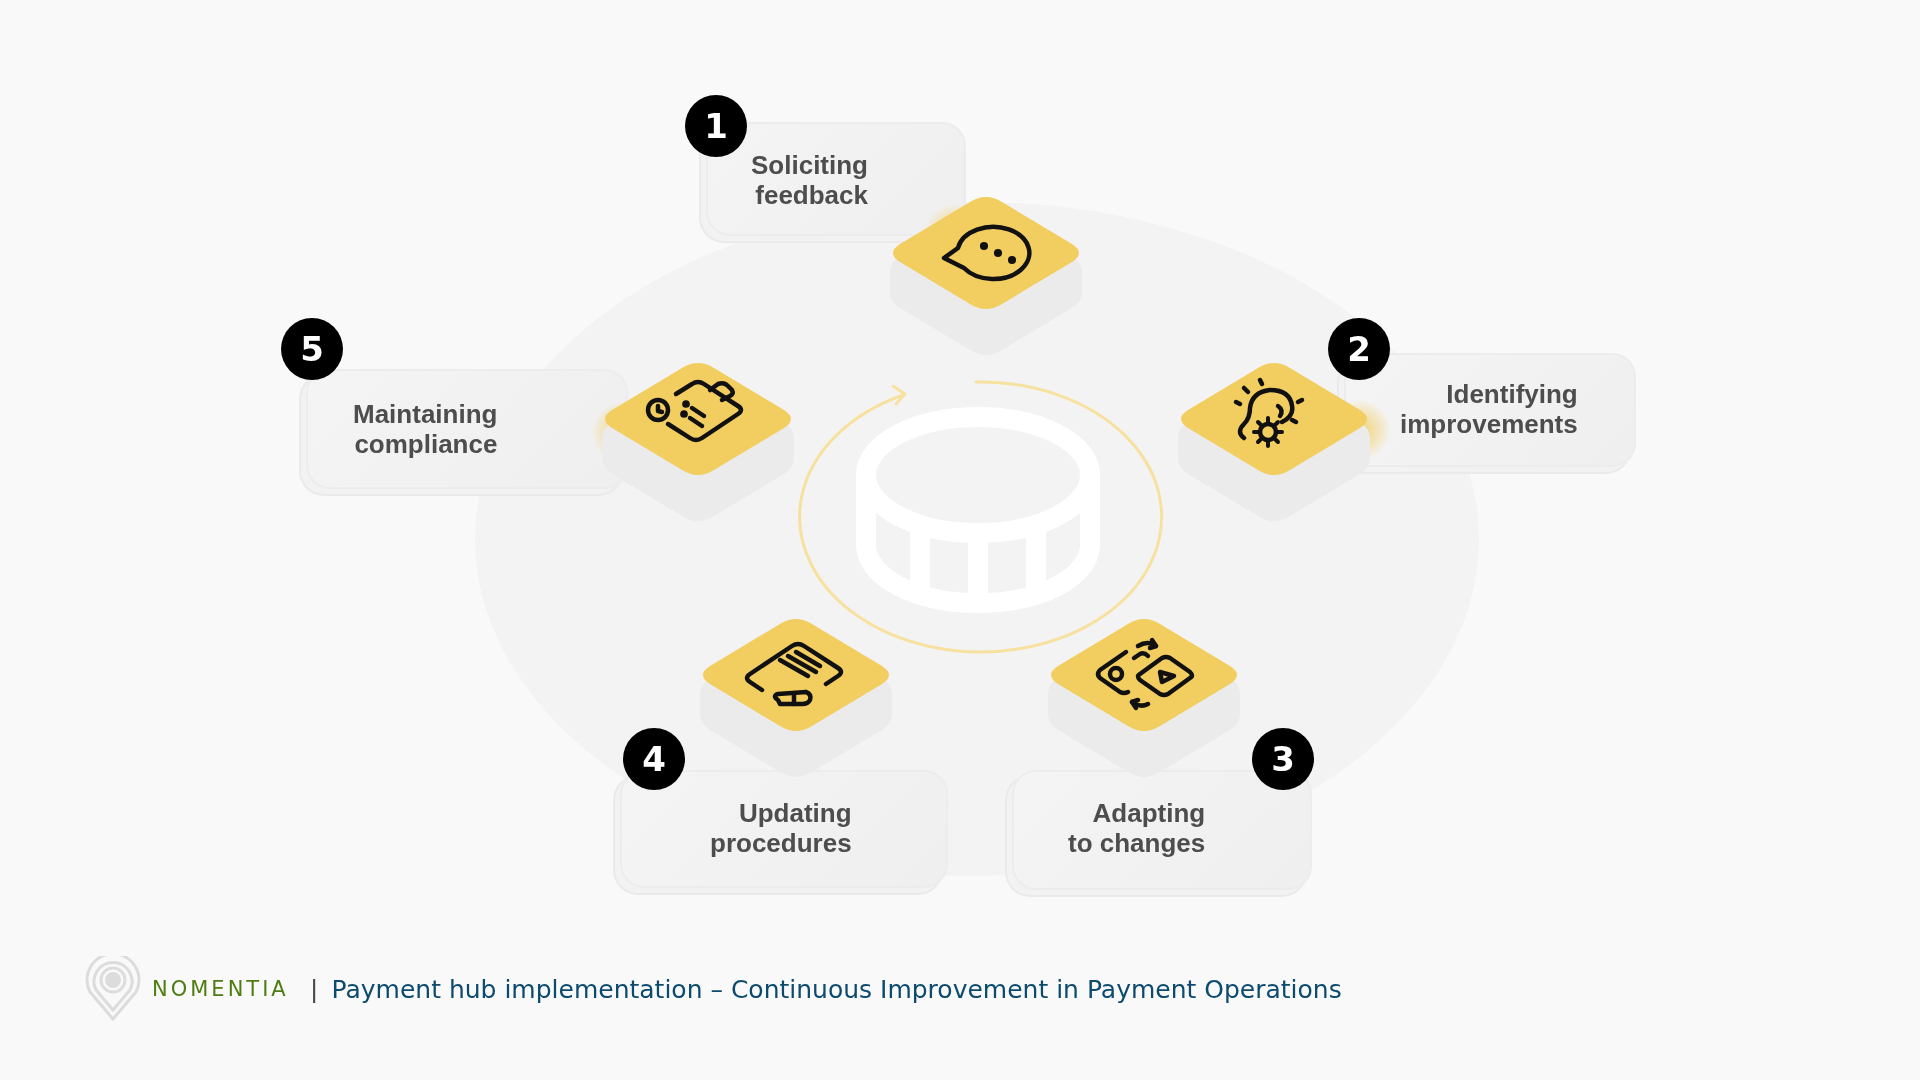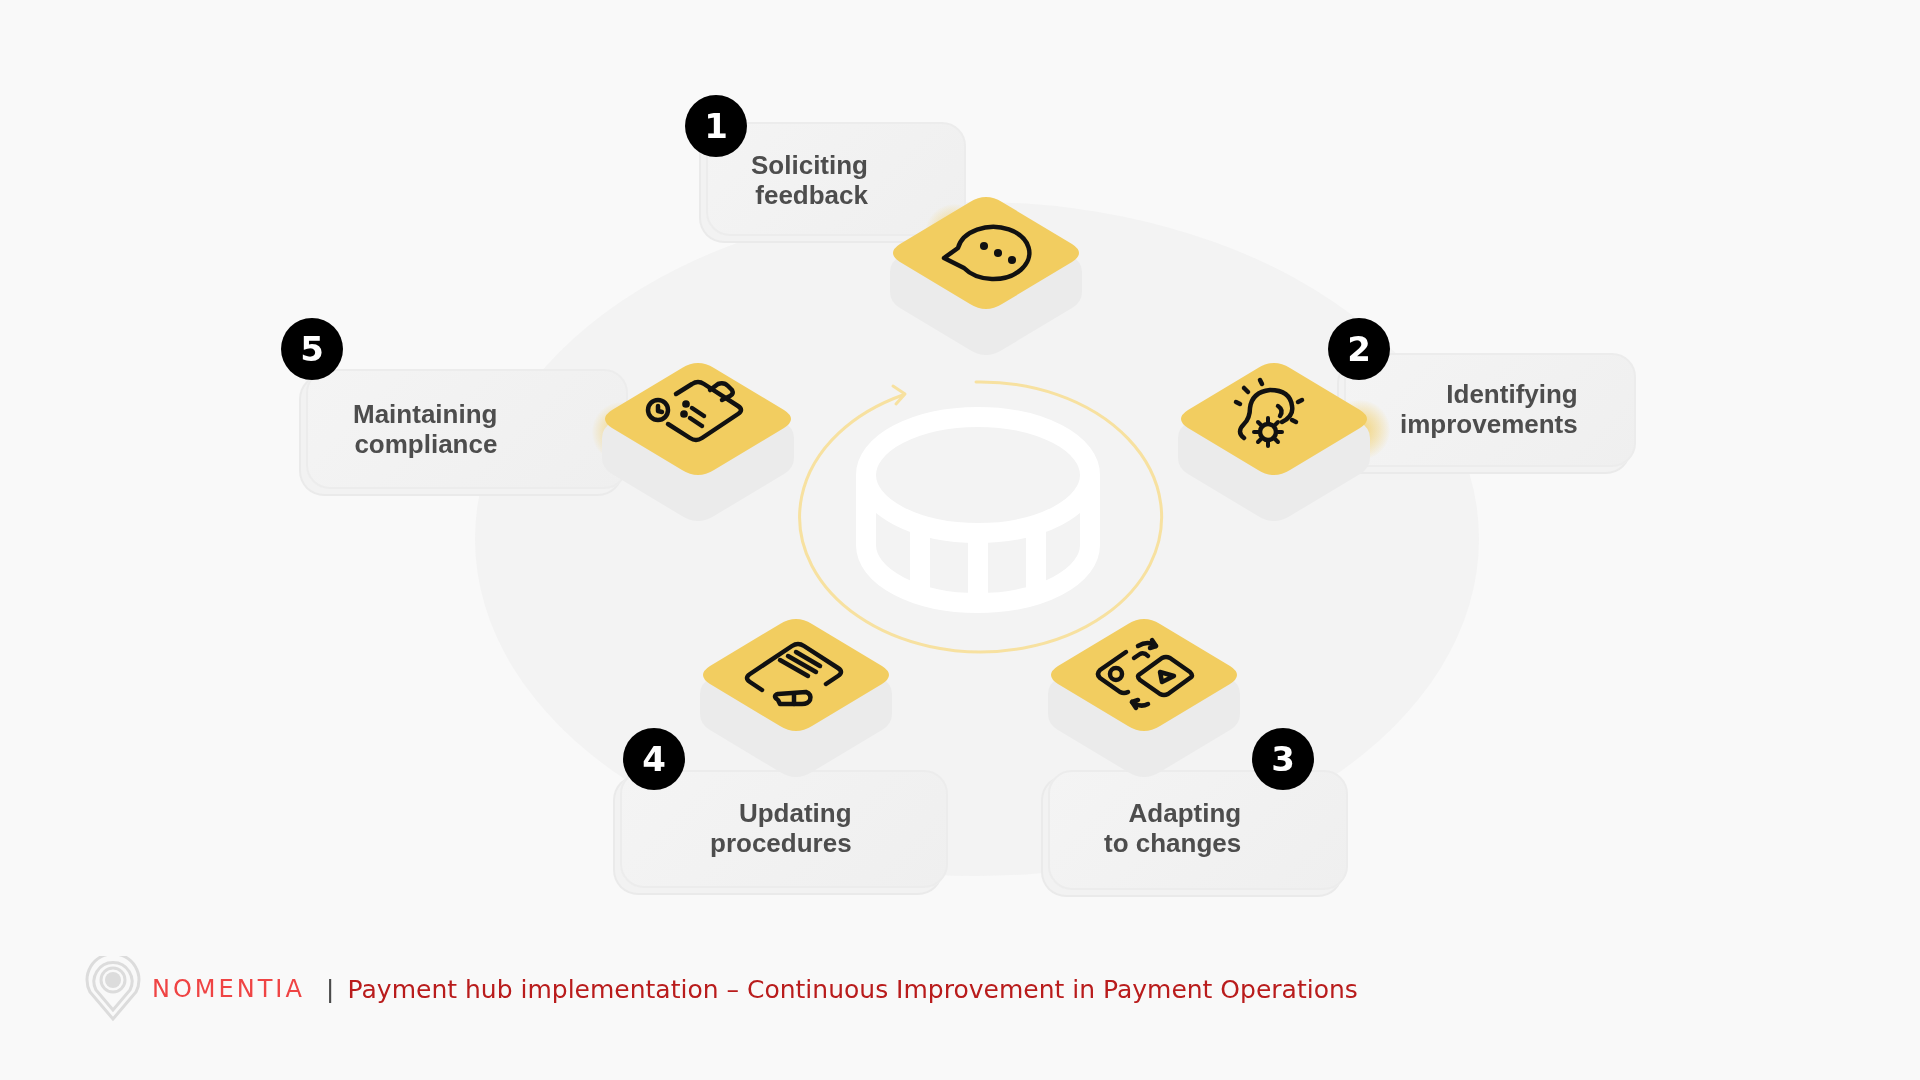--- a/index.html
+++ b/index.html
@@ -5,23 +5,23 @@
   html,body{margin:0;padding:0;}
   body{width:1920px;height:1080px;background:#f9f9f9;position:relative;overflow:hidden;font-family:"Liberation Sans","DejaVu Sans",sans-serif;}
   .bg-ellipse{position:absolute;left:475px;top:202px;width:1004px;height:674px;border-radius:50%;background:#f3f3f3;}
   .center-art{position:absolute;left:0;top:0;width:1920px;height:1080px;pointer-events:none;}
   .card{position:absolute;border-radius:24px;background:linear-gradient(135deg,#f4f4f4,#efefef);border:2px solid #ececec;box-shadow:-6px 6px 0 -1px #f2f2f2, -6px 6px 0 1px #eaeaea;}
   .card .label{position:absolute;font-weight:bold;font-size:26px;line-height:30px;color:#4d4d4d;text-align:right;}
   .badge{position:absolute;width:62px;height:62px;border-radius:50%;background:#000;color:#fff;font-weight:bold;font-size:34px;display:flex;align-items:center;justify-content:center;font-family:"DejaVu Sans",sans-serif;}
   .tile{position:absolute;width:200px;height:190px;}
   .glow{position:absolute;width:60px;height:60px;border-radius:50%;background:radial-gradient(circle,rgba(242,205,96,0.85) 0%,rgba(242,205,96,0.35) 45%,rgba(242,205,96,0) 72%);}
   .footer{position:absolute;left:84px;top:954px;height:70px;display:flex;align-items:center;}
-  .brand{font-size:24px;letter-spacing:3px;color:#ef4444;margin-left:10px;font-family:"DejaVu Sans",sans-serif;}
+  .brand{font-size:21px;letter-spacing:3px;color:#4d7c0f;margin-left:10px;font-family:"DejaVu Sans",sans-serif;}
   .sep{font-size:26px;color:#4a4a4a;margin:0 14px 0 22px;}
-  .title{font-size:25px;color:#b91c1c;font-family:"DejaVu Sans",sans-serif;}
+  .title{font-size:25px;color:#0c4a6e;font-family:"DejaVu Sans",sans-serif;}
 </style>
 </head>
 <body>
 
 <div class="bg-ellipse"></div>
 
 <svg class="center-art" viewBox="0 0 1920 1080">
   <g fill="none" stroke="#f7e1a0" stroke-width="3">
     <path d="M 976 382 A 181 135 0 1 1 903 395" stroke-linecap="round"></path>
     <polyline points="893,386 905,394 896,404" stroke-linecap="round" stroke-linejoin="round"></polyline>
@@ -123,21 +123,21 @@
     <path d="M66 72 L54 64 Q48 60 54 56 L96 28 Q102 24 108 28 L142 50 Q148 54 142 58 L130 66"></path>
     <line x1="84" y1="42" x2="112" y2="58"></line>
     <line x1="92" y1="38" x2="120" y2="54"></line>
     <line x1="100" y1="34" x2="124" y2="48"></line>
     <path d="M82 82 Q76 78 82 76 L110 74 Q116 76 114 82 Q112 86 106 86 L84 86 Z"></path>
     <line x1="98" y1="76" x2="98" y2="86"></line>
   </g>
 </svg>
 <div class="badge" style="left:623px;top:728px;">4</div>
 
-<div class="card" style="left:1048px;top:770px;width:296px;height:116px;">
+<div class="card" style="left:1012px;top:770px;width:296px;height:116px;">
   <div class="label" style="left:54px;top:26px;">
     <div>Adapting</div>
     <div>to changes</div>
   </div>
 </div>
 <svg class="tile" style="left:1044px;top:618px;" viewBox="0 0 200 190">
   <path d="M100 18 Q108 14 116 18 L186 60 Q196 66 196 76 L196 96 Q196 106 186 112 L116 154 Q100 164 84 154 L14 112 Q4 106 4 96 L4 76 Q4 66 14 60 L84 18 Q92 14 100 18 Z" fill="#ebebeb"></path>
   <path d="M84 6 Q100 -4 116 6 L186 48 Q200 57 186 66 L116 108 Q100 118 84 108 L14 66 Q0 57 14 48 Z" fill="#f2cd60"></path>
   <g fill="none" stroke="#111" stroke-width="4.5" stroke-linecap="round" stroke-linejoin="round">
     <path d="M82 34 L56 52 Q52 56 56 60 L76 74 Q80 76 84 74"></path>

